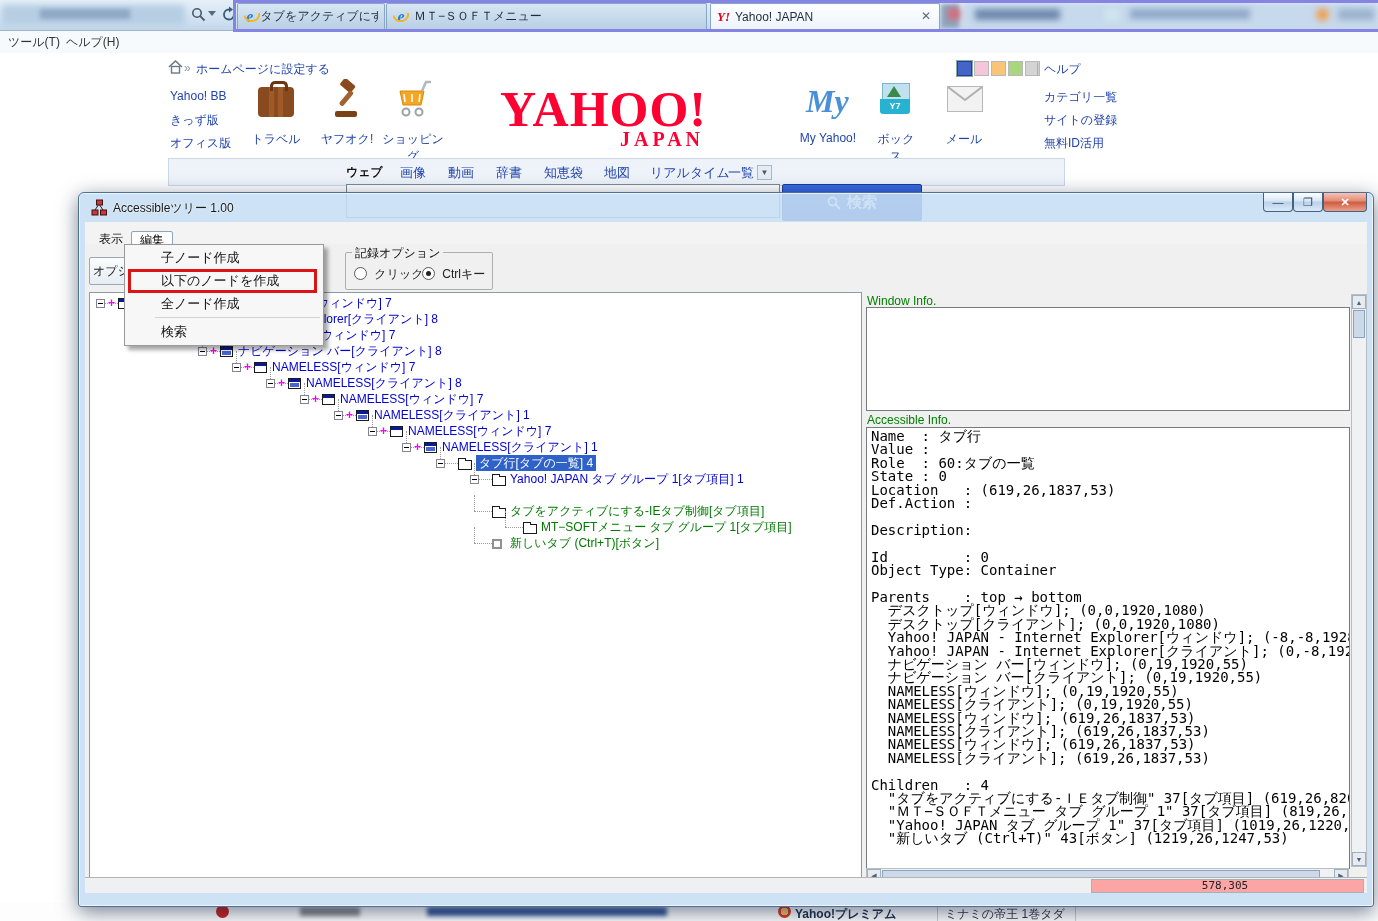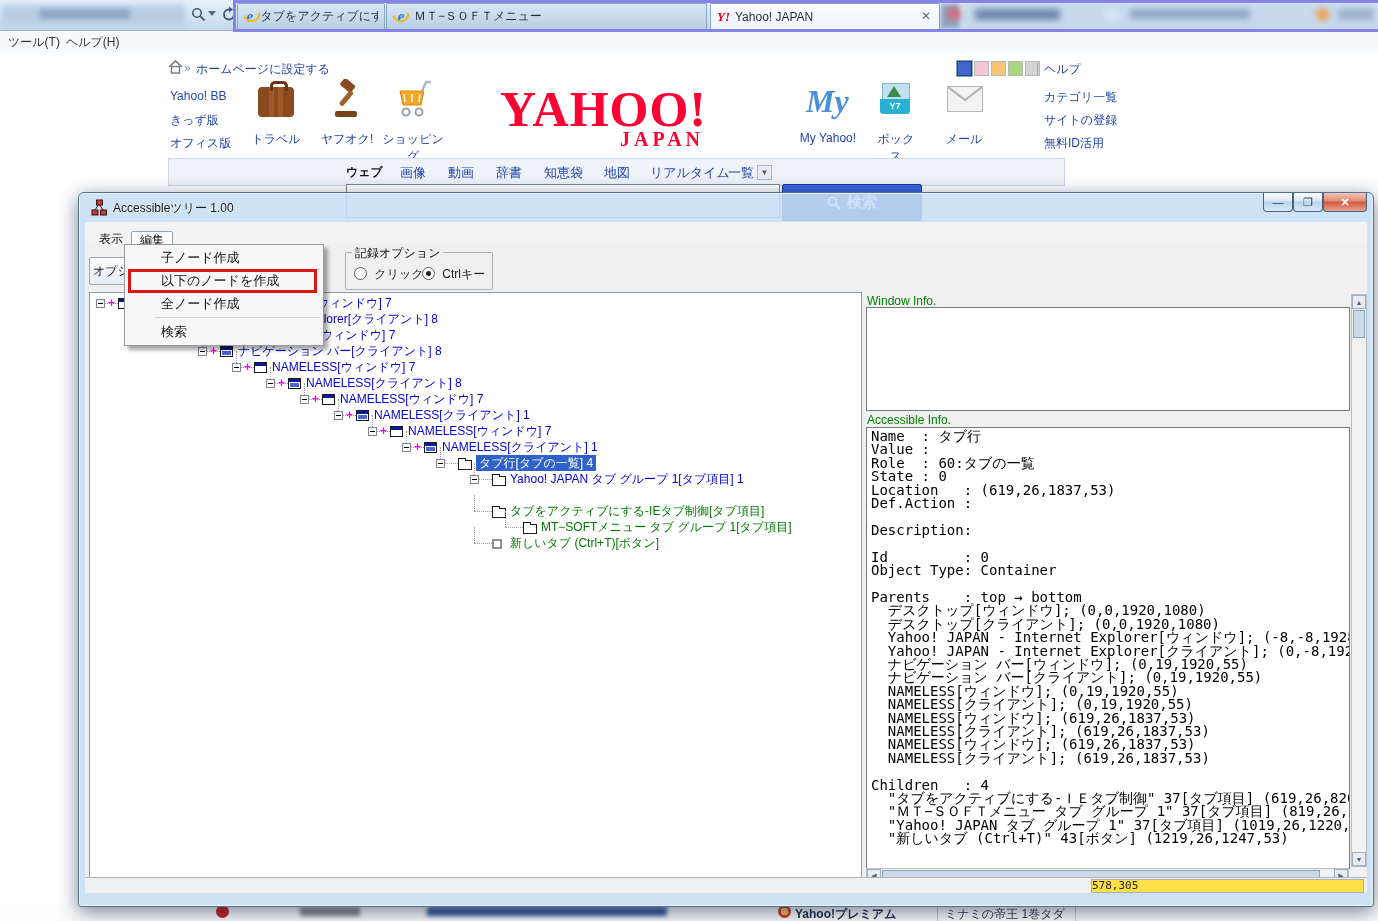--- a/index.html
+++ b/index.html
@@ -78,22 +78,22 @@
   .tlabel.sel{background:#2e62c8;color:#fff;padding:0 3px;}
 
   .infolabel{position:absolute;color:#008000;font-size:12px;}
   .infobox{position:absolute;background:#fff;border:1px solid #767a80;overflow:hidden;}
   .infobox pre{margin:0;padding:2px 4px;font-family:"DejaVu Sans Mono",monospace;font-size:14px;line-height:13.4px;color:#000;}
   .sbar{position:absolute;background:#f0f1f3;border:1px solid #b9bec4;box-sizing:border-box;}
   .sbtn{position:absolute;width:14px;height:14px;background:#e7ebef;border:1px solid #9fb0c0;
         font-size:7px;color:#4a6584;display:flex;align-items:center;justify-content:center;box-sizing:border-box;}
   .sthumb{position:absolute;background:#cdd9e8;border:1px solid #8aa4c0;box-sizing:border-box;}
   .statusbar{position:absolute;left:0;bottom:0;width:100%;height:15px;background:#eef0f2;border-top:1px solid #b4b4b4;}
-  .statuscell{position:absolute;right:3px;top:1px;width:266px;height:12px;border:1px solid #aab0b6;background:#fde047;
-              font-family:"DejaVu Sans Mono",monospace;font-size:11px;text-align:left;padding-right:5px;line-height:12px;}
+  .statuscell{position:absolute;right:3px;top:1px;width:266px;height:12px;border:1px solid #aab0b6;background:#fca5a5;
+              font-family:"DejaVu Sans Mono",monospace;font-size:11px;text-align:center;padding-right:5px;line-height:12px;}
 
   
   .dropdown{left:124px;top:244px;width:198px;height:100px;background:#f7f7f7;border:1px solid #9a9a9a;
             box-shadow:4px 4px 4px rgba(0,0,0,.35);z-index:40;}
   .ditem{position:absolute;left:0;width:100%;height:23px;line-height:23px;padding-left:36px;font-size:13px;color:#111;box-sizing:border-box;}
   .dsep{position:absolute;left:30px;right:3px;height:1px;background:#d2d2d2;}
   .redbox{position:absolute;left:3px;top:24px;width:189px;height:24px;border:3px solid #dd1414;box-sizing:border-box;pointer-events:none;}
 </style>
 </head>
 <body>

